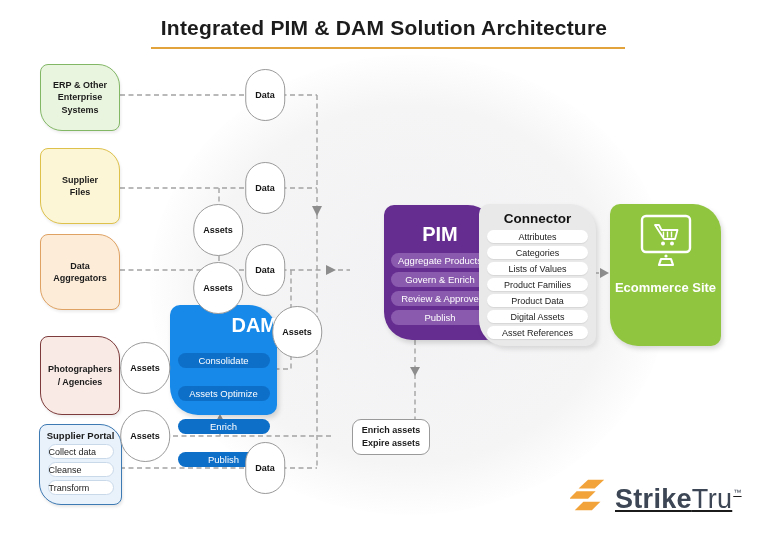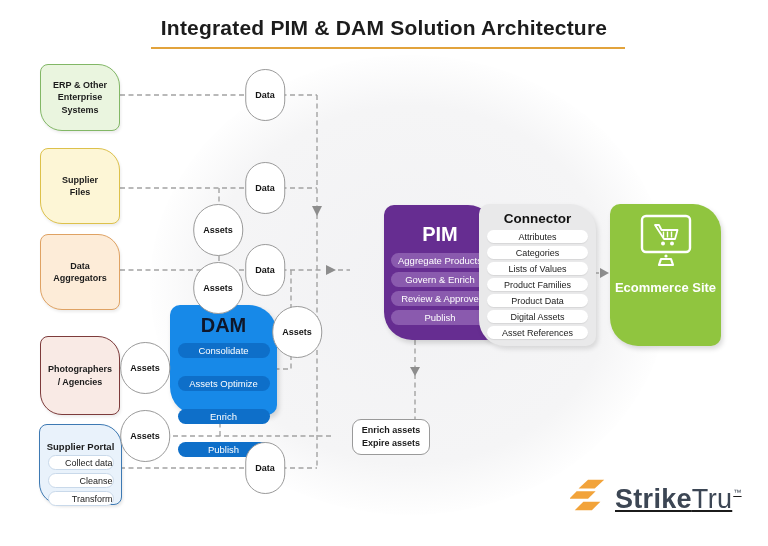--- a/index.html
+++ b/index.html
@@ -25,34 +25,34 @@
     box-shadow:1px 2px 3px rgba(0,0,0,.08);
   }
   .src-erp{top:64px;height:67px;background:#eaf5df;border-color:#82b766;}
   .src-files{top:148px;height:76px;background:#fdf6d6;border-color:#ddc14b;}
   .src-aggr{top:234px;height:76px;background:#fdecd8;border-color:#dfa263;}
   .src-photo{top:336px;height:79px;background:#f9eae5;border-color:#7d3b3b;}
   
   .portal{
     position:absolute;left:39px;top:424px;width:83px;height:81px;background:#e9f2fb;
     border:1.5px solid #3d79b3;border-radius:8px 22px 8px 22px;box-sizing:border-box;
-    padding-top:16px;box-shadow:1px 2px 3px rgba(0,0,0,.1);
+    padding-top:5px;box-shadow:1px 2px 3px rgba(0,0,0,.1);
   }
   .portal-title{text-align:center;font-size:9.5px;font-weight:bold;margin-bottom:3px;}
   .portal-pill{
     width:64px;margin:0 auto 3px auto;background:#ffffff;border:1px solid #c9d9ea;
-    border-radius:8px;font-size:9px;text-align:right;padding:1.5px 0;color:#222;
+    border-radius:8px;font-size:9px;text-align:left;padding:1.5px 0;color:#222;
   }
   
   .dam{
     position:absolute;left:170px;top:305px;width:107px;height:110px;background:#1789e8;
     border-radius:10px 28px 10px 28px;box-sizing:border-box;padding-top:9px;
     box-shadow:2px 3px 5px rgba(0,0,0,.15);
   }
-  .dam-title{color:#0f172a;font-size:20px;font-weight:800;text-align:center;margin-bottom:6px;}
+  .dam-title{color:#ffffff;font-size:20px;font-weight:800;text-align:right;margin-bottom:16px;}
   .dam-pill{
     width:92px;margin:0 auto 18px auto;background:#0e6fc9;border-radius:9px;
     color:#fff;font-size:9.5px;text-align:center;padding:2px 0;
   }
   
   .pim{
     position:absolute;left:350px;top:205px;width:112px;height:135px;background:#662d91;
     border-radius:10px 28px 10px 28px;box-sizing:border-box;padding-top:18px;
     box-shadow:2px 3px 5px rgba(0,0,0,.15);
     margin-left:34px;

